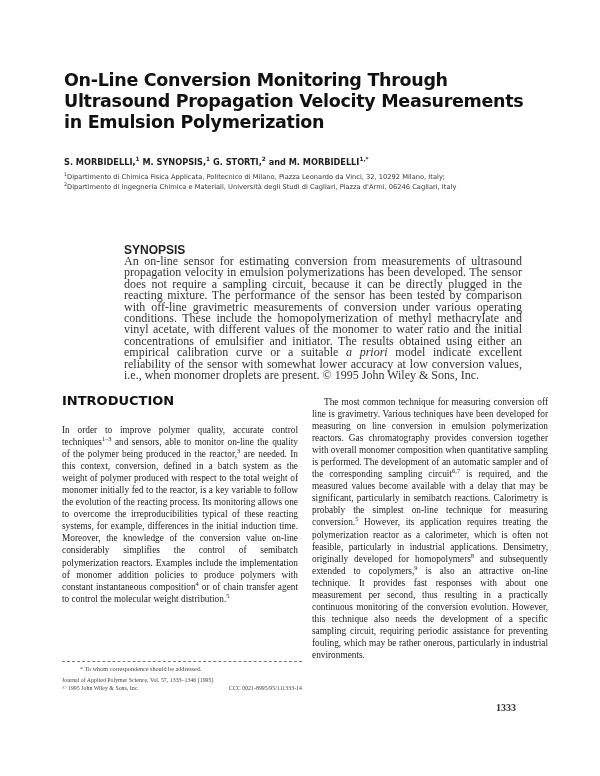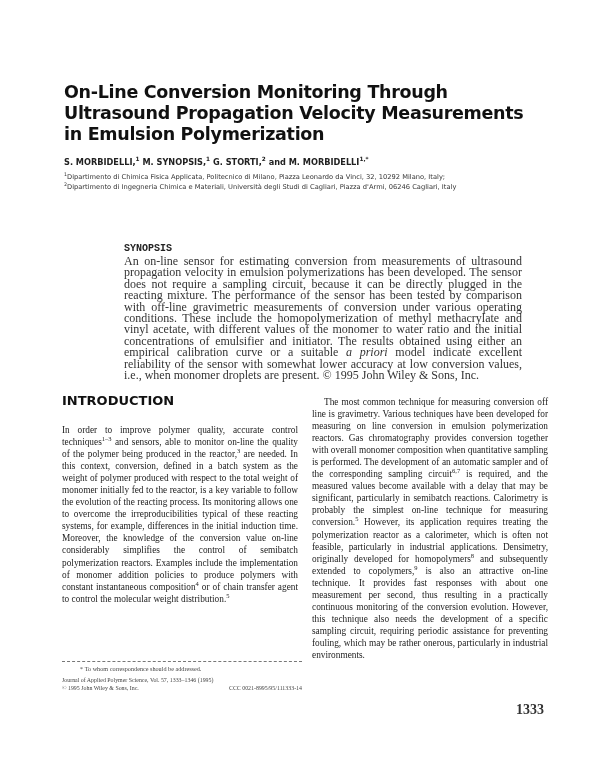--- a/index.html
+++ b/index.html
@@ -1,34 +1,34 @@
 <!DOCTYPE html>
 <html><head>
 <meta charset="utf-8">
 <style>
   html, body { margin: 0; padding: 0; background: #ffffff; }
   body { width: 600px; height: 776px; position: relative; overflow: hidden; color: #111; }
   .title {
     position: absolute; left: 64px; top: 70px; width: 480px;
     font-family: "DejaVu Sans", sans-serif; font-weight: bold;
-    font-size: 17.5px; line-height: 21px; letter-spacing: -0.3px; color: #111; margin-top: 12px;
+    font-size: 17.5px; line-height: 21px; letter-spacing: -0.3px; color: #111;
   }
   .authors {
     position: absolute; left: 64px; top: 157px; width: 480px;
     font-family: "DejaVu Sans", sans-serif; font-weight: bold; font-size: 8.2px; color: #222;
   }
   .affil {
     position: absolute; left: 64px; top: 172px; width: 490px;
     font-family: "DejaVu Sans", sans-serif; font-size: 6.7px; line-height: 10px; color: #333;
     white-space: nowrap;
   }
   sup { font-size: 70%; line-height: 0; vertical-align: super; }
   .syn-head {
     position: absolute; left: 124px; top: 243px;
-    font-family: Liberation Mono, monospace; font-weight: bold; font-size: 10px; color: #222; text-align: right;
+    font-family: Liberation Sans, sans-serif; font-weight: bold; font-size: 12px; color: #222; text-align: right;
   }
   .syn-body {
     position: absolute; left: 124px; top: 256px; width: 398px;
     font-family: "Liberation Serif", serif; font-size: 12px; line-height: 11.4px;
     text-align: justify; color: #333;
   }
   .intro-head {
     position: absolute; left: 62px; top: 393px;
     font-family: "DejaVu Sans", sans-serif; font-weight: bold; font-size: 13px; color: #111;
   }
@@ -48,22 +48,22 @@
   .footnote {
     position: absolute; left: 80px; top: 665px; font-family: "Liberation Serif", serif;
     font-size: 6.2px; color: #444;
   }
   .journal {
     position: absolute; left: 62px; top: 676px; width: 240px;
     font-family: "Liberation Serif", serif; font-size: 5.9px; line-height: 8px; color: #444;
   }
   .journal .row { display: flex; justify-content: space-between; }
   .page-num {
-    position: absolute; left: 516px; top: 702px;
-    font-family: "Liberation Serif", serif; font-weight: bold; font-size: 14px; color: #333;
+    position: absolute; left: 496px; top: 702px;
+    font-family: "Liberation Serif", serif; font-weight: bold; font-size: 10px; color: #333;
   }
 </style>
 </head>
 <body>
 
 <div class="title">On-Line Conversion Monitoring Through Ultrasound Propagation Velocity Measurements in Emulsion Polymerization</div>
 
 <div class="authors">
   <span><span>S. MORBIDELLI,</span><sup>1</sup></span>
   <span><span>M. SYNOPSIS,</span><sup>1</sup></span>

